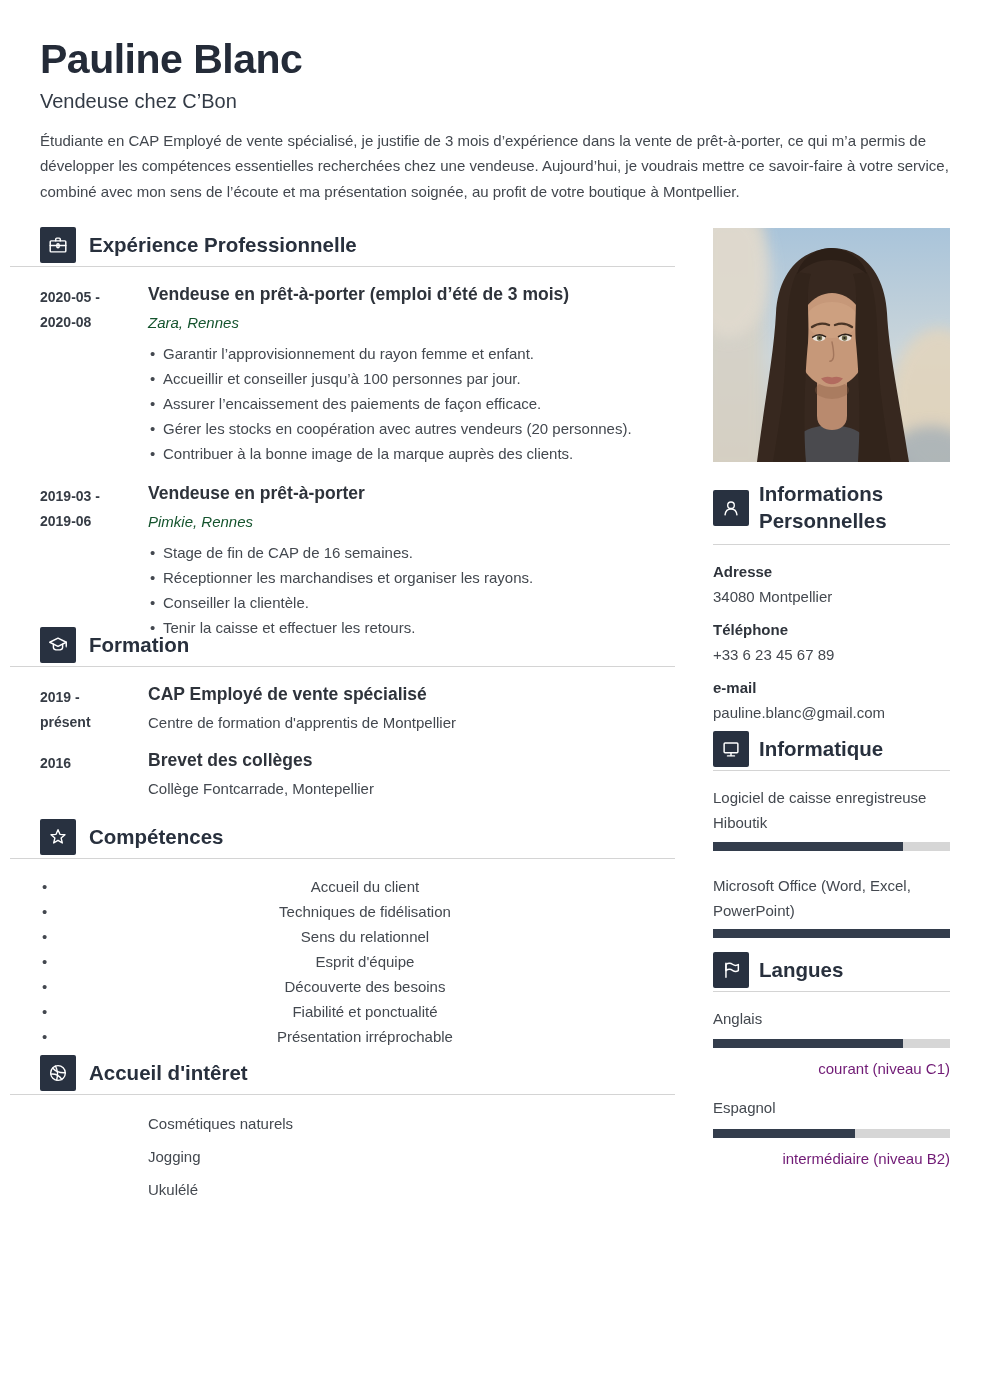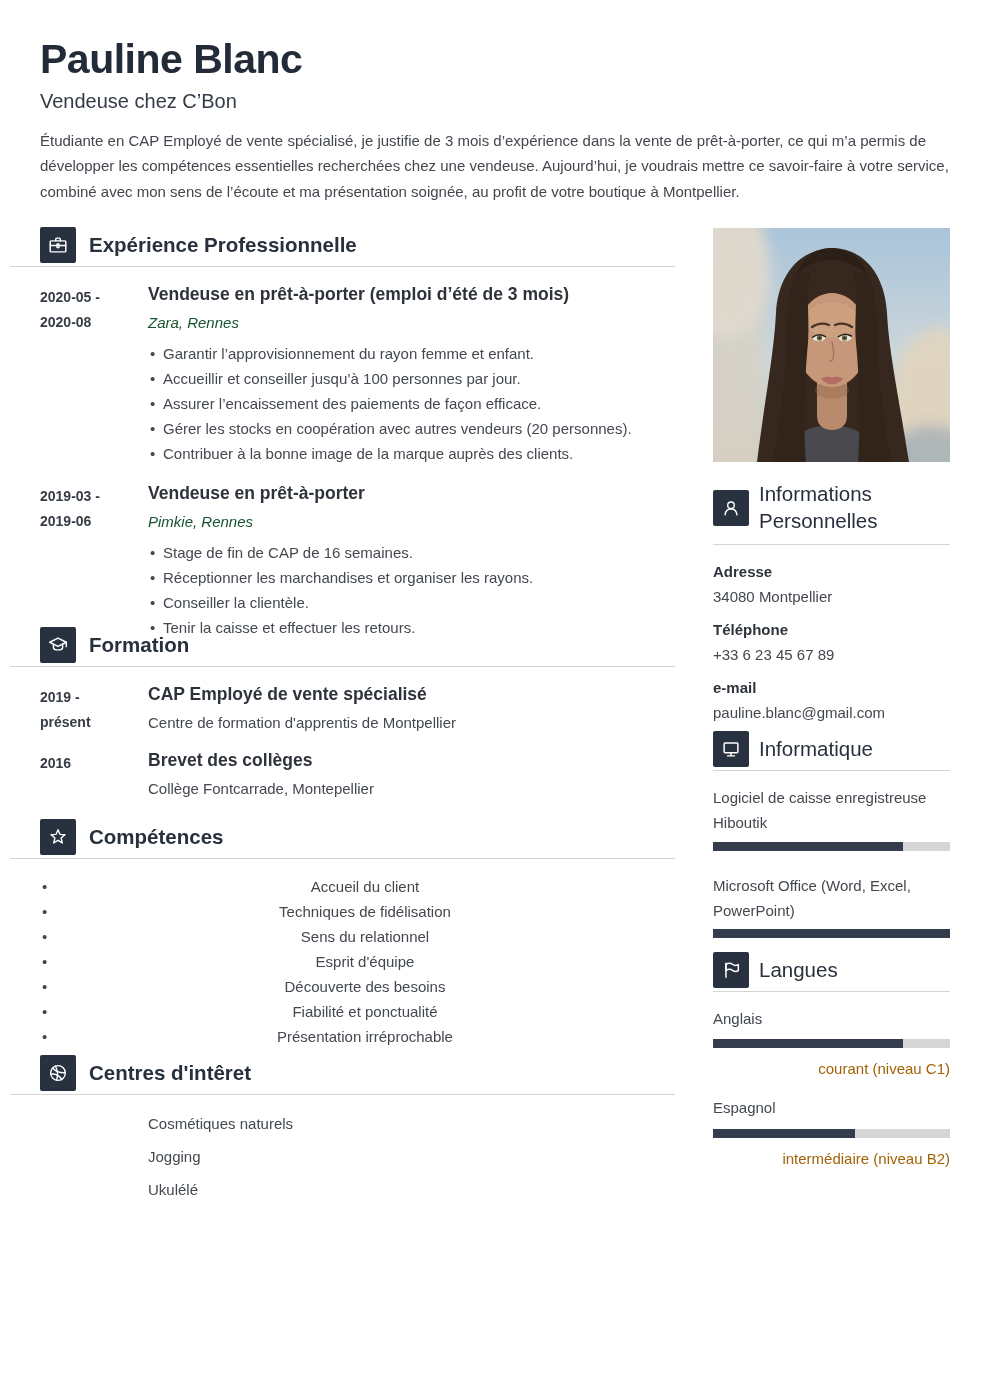--- a/index.html
+++ b/index.html
@@ -34,33 +34,33 @@
   ul.plain{list-style:none;margin:12px 0 0 108px;padding:0;}
   ul.plain li{font-size:15px;color:#43484f;line-height:33px;}
   .indent{margin-left:108px;}
 
   
   .ssec{position:absolute;left:713px;width:237px;}
   .photo{position:absolute;left:713px;top:228px;width:237px;height:234px;overflow:hidden;}
   .side-head{display:flex;align-items:center;gap:10px;padding-bottom:3px;
              border-bottom:1px solid #d4d4d4;}
   .side-head.tall{padding-bottom:10px;}
-  .side-title{font-size:20.5px;font-weight:normal;color:#28303d;line-height:26.5px;}
+  .side-title{font-size:20.5px;font-weight:bold;color:#28303d;line-height:26.5px;}
   .pgroup{margin-top:14px;}
   .pgroup .grp{margin-bottom:8px;}
   .plabel{font-size:15px;font-weight:bold;color:#2e333b;line-height:25px;}
   .pvalue{font-size:15px;color:#43484f;line-height:25px;}
   .skill{margin-top:14px;}
   .skill + .skill{margin-top:22px;}
   .skill-name{font-size:15px;color:#43484f;line-height:25.3px;}
   .bar{height:9px;background:#d6d6d6;margin-top:6px;position:relative;}
   .bar-fill{height:100%;background:#333d4c;}
   .lang{margin-top:14px;}
   .lang .bar{margin-top:8px;}
-  .lang-level{font-size:15px;color:#a16207;text-align:right;margin-top:8px;line-height:25px;}
+  .lang-level{font-size:15px;color:#701a75;text-align:right;margin-top:8px;line-height:25px;}
 </style>
 </head>
 <body>
 
 <div id="page">
 
   <div class="name">Pauline Blanc</div>
   <div class="jobtitle">Vendeuse chez C’Bon</div>
   <div class="summary">Étudiante en CAP Employé de vente spécialisé, je justifie de 3 mois d’expérience dans la vente de prêt-à-porter, ce qui m’a permis de développer les compétences essentielles recherchées chez une vendeuse. Aujourd’hui, je voudrais mettre ce savoir-faire à votre service, combiné avec mon sens de l’écoute et ma présentation soignée, au profit de votre boutique à Montpellier.</div>
 
@@ -173,21 +173,21 @@
   <div class="msec" style="top:1055px;">
     <div class="sec-head">
       <span class="icon-box">
         <svg width="22" height="22" viewBox="0 0 24 24" fill="none" stroke="#ffffff" stroke-width="1.5" stroke-linecap="round">
           <circle cx="12" cy="12" r="8"></circle>
           <path d="M6.3 6.8 c3 3.4 7.2 5.2 13.4 4.9"></path>
           <path d="M4.2 13.2 c5.2 -0.4 9.3 1.6 12.1 6"></path>
           <path d="M9.4 4.6 c2.1 4.2 2.6 9.7 1.2 15"></path>
         </svg>
       </span>
-      <span class="sec-title">Centres d'intêret</span>
+      <span class="sec-title">Accueil d'intêret</span>
     </div>
     <div class="sec-body">
       <ul class="plain">
         <li>Cosmétiques naturels</li>
         <li>Jogging</li>
         <li>Ukulélé</li>
       </ul>
     </div>
   </div>
 

